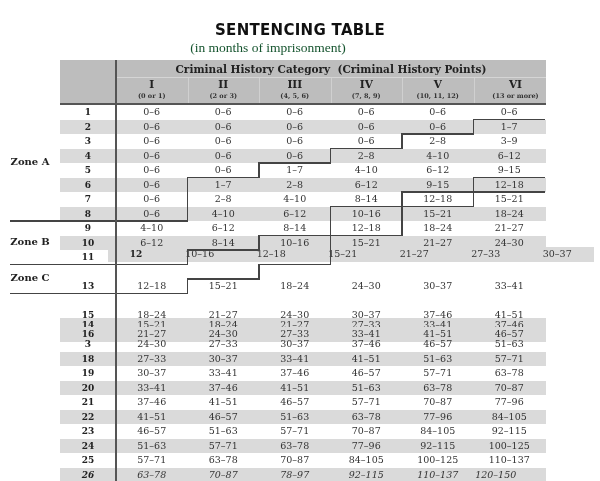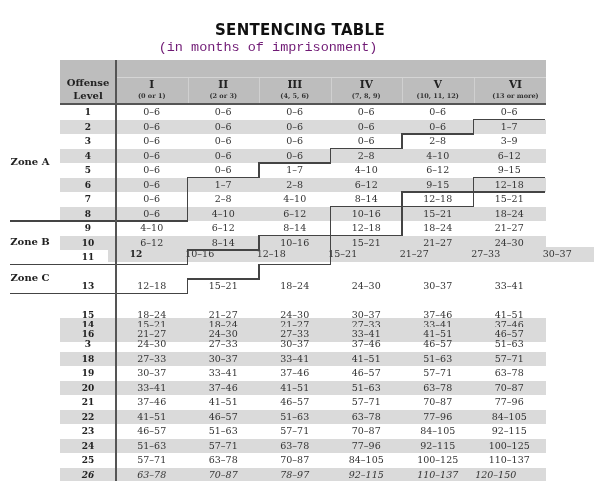--- a/index.html
+++ b/index.html
@@ -6,22 +6,22 @@
   html, body { width: 600px; height: 481px; background: #ffffff; overflow: hidden; }
   body { position: relative; font-family: "DejaVu Serif", "Liberation Serif", serif; color: #222; }
 
   .title {
     position: absolute; left: 0; top: 21px; width: 600px; text-align: center;
     font-family: "DejaVu Sans", "Liberation Sans", sans-serif;
     font-weight: bold; font-size: 15px; letter-spacing: 0.3px; color: #111;
   }
   .subtitle {
     position: absolute; left: 0; top: 40px; width: 536px; text-align: center;
-    font-family: Liberation Mono, monospace;
-    font-size: 13.5px; color: #701a75;
+    font-family: Liberation Serif, serif;
+    font-size: 13.5px; color: #14532d;
   }
 
   .header-band {
     position: absolute; left: 60px; top: 60px; width: 486px; height: 44px;
     background: #bdbdbd;
   }
   .header-band .offense {
     position: absolute; left: 0; top: 16px; width: 56px; text-align: center;
     font-weight: bold; font-size: 10px; line-height: 13px; color: #222;
   }
@@ -60,23 +60,21 @@
   .stair-h { position: absolute; height: 1.5px; background: #444; }
   .stair-v { position: absolute; width: 1.5px; background: #444; }
 </style>
 </head>
 <body>
 
 <div class="title">SENTENCING TABLE</div>
 <div class="subtitle">(in months of imprisonment)</div>
 
 <div class="header-band">
-  <div class="offense">
-    <span>Offense<br>Level</span>
-  </div>
+  <div class="cat-title">Criminal History Category  (Criminal History Points)</div>
   <div class="sep"></div>
   <div id="col-heads">
       <div class="col-head" style="left: 56px; width: 71.5px;">
         <span class="roman">I</span>
         <span class="pts">(0 or 1)</span>
       </div>
       <div class="col-head" style="left: 127.5px; width: 71.5px;">
         <span class="roman">II</span>
         <span class="pts">(2 or 3)</span>
       </div>

